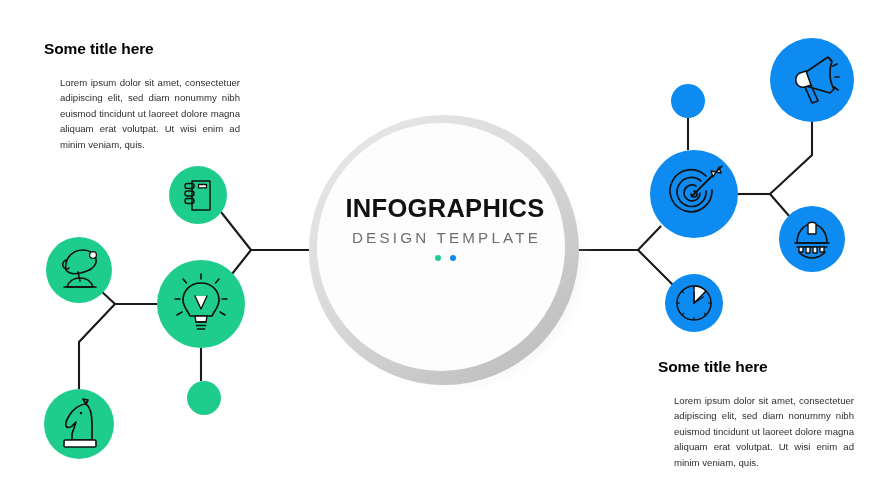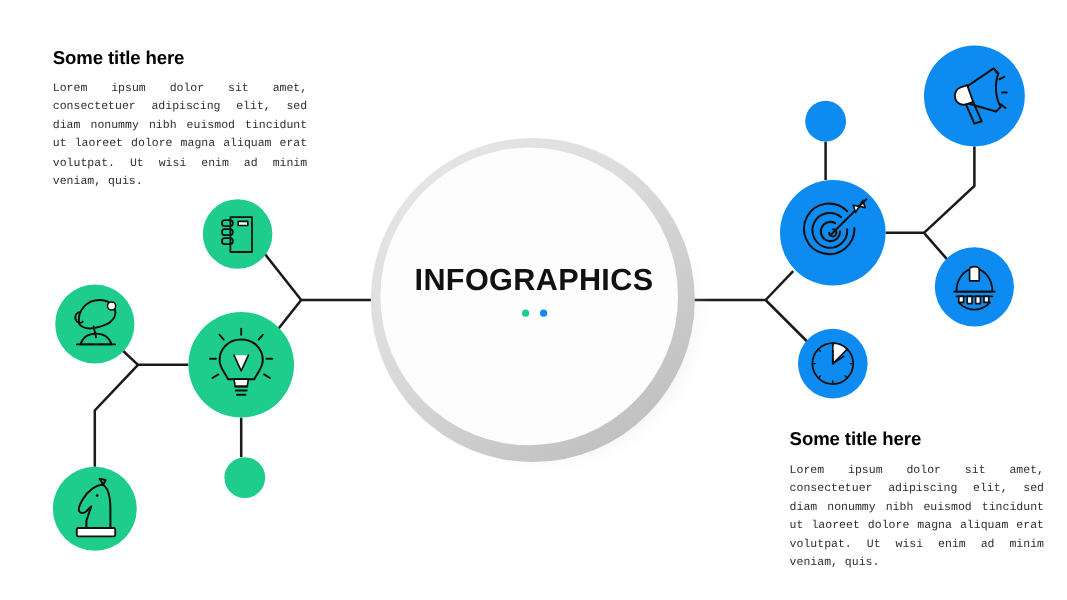--- a/index.html
+++ b/index.html
@@ -40,33 +40,32 @@
 
   .block-title {
     margin: 0 0 7px 0;
     font-size: 15.5px;
     font-weight: bold;
     color: #000000;
     letter-spacing: -0.1px;
     line-height: 1.2;
   }
   .block-body {
-    margin: 0;
+    margin: 16px;
     font-size: 9.6px;
     line-height: 1.62;
     color: #2e2e2e;
     text-align: justify;
-    font-family: Liberation Mono, monospace;
   }
 
   
   #center-label {
     position: absolute;
     left: 325px;
-    top: 222px;
+    top: 196px;
     width: 240px;
     text-align: center;
     pointer-events: none;
   }
   #center-title {
     font-size: 25.5px;
     font-weight: bold;
     color: #111111;
     letter-spacing: 0.3px;
     line-height: 1;
@@ -278,20 +277,21 @@
       </g>
     </g>
 
     <g>
       <circle cx="688" cy="101" r="17" fill="#0D8BF0"></circle>
     </g>
   </svg>
 
   <div id="center-label">
     <div id="center-title">INFOGRAPHICS</div>
+    <div id="center-subtitle">DESIGN TEMPLATE</div>
     <div id="center-dots">
       <span style="background:#1ECD8C"></span>
       <span style="background:#0D8BF0"></span>
     </div>
   </div>
 
   <div class="text-block left">
     <h2 class="block-title">Some title here</h2>
     <p class="block-body">Lorem ipsum dolor sit amet, consectetuer adipiscing elit, sed diam nonummy nibh euismod tincidunt ut laoreet dolore magna aliquam erat volutpat. Ut wisi enim ad minim veniam, quis.</p>
   </div>

